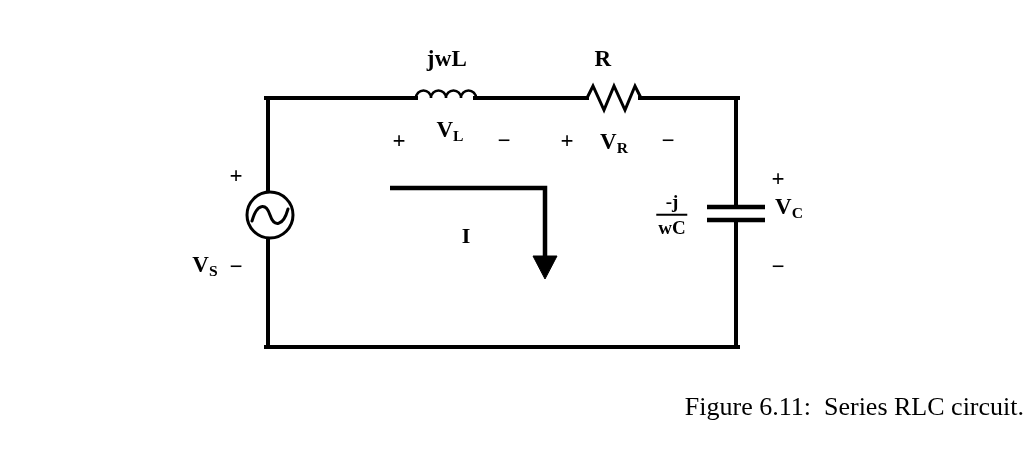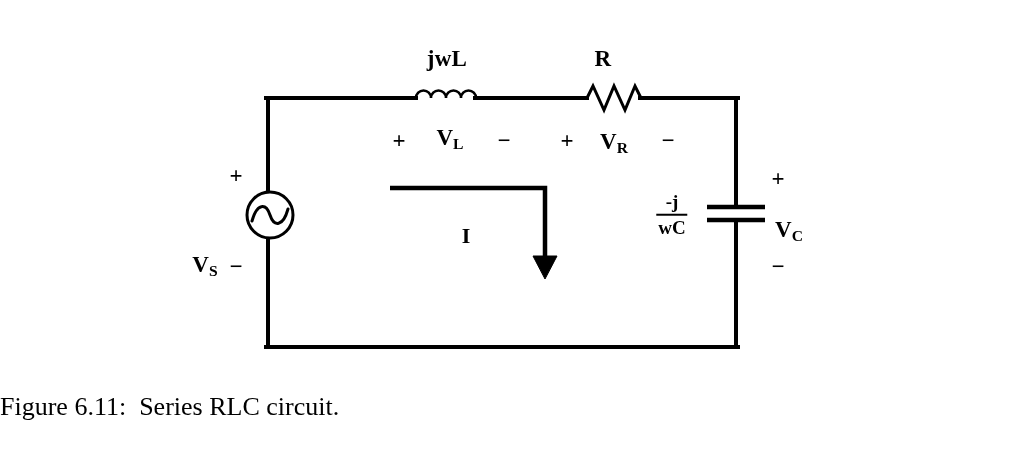--- a/index.html
+++ b/index.html
@@ -84,21 +84,21 @@
   }
   .frac .den {
     display: block;
     padding: 1px 2px 0 2px;
   }
   #caption {
     position: absolute;
     left: 0;
     top: 392px;
     width: 1024px;
-    text-align: left;
+    text-align: right;
     font-family: "Liberation Serif", "DejaVu Serif", serif;
     font-weight: normal;
     font-size: 26px;
     color: #000000;
     white-space: pre;
   }
 </style>
 </head>
 <body>
 
@@ -135,38 +135,38 @@
 
     <path d="M 390 188 L 545 188 L 545 258" fill="none" stroke="#000000" stroke-width="4.5" stroke-linecap="butt" stroke-linejoin="miter"></path>
     <polygon points="533,256 557,256 545,279" fill="#000000" stroke="#000000" stroke-width="1"></polygon>
   </svg>
 
   <div class="lbl lbl-comp" style="left:447px; top:58px;">jwL</div>
 
   <div class="lbl lbl-comp" style="left:603px; top:58px;">R</div>
 
   <div class="lbl lbl-sign" style="left:399px; top:140px;">+</div>
-  <div class="lbl lbl-volt" style="left:450px; top:137px;"><span>V</span><sub>L</sub></div>
+  <div class="lbl lbl-volt" style="left:450px; top:129px;"><span>V</span><sub>L</sub></div>
   <div class="lbl lbl-sign" style="left:504px; top:140px;">−</div>
 
   <div class="lbl lbl-sign" style="left:567px; top:140px;">+</div>
   <div class="lbl lbl-volt" style="left:614px; top:141px;text-align:center;"><span>V</span><sub>R</sub></div>
   <div class="lbl lbl-sign" style="left:668px; top:140px;">−</div>
 
   <div class="lbl lbl-sign" style="left:236px; top:175px;">+</div>
   <div class="lbl lbl-volt" style="left:205px; top:216px;margin-top:48px;"><span>V</span><sub>S</sub></div>
   <div class="lbl lbl-sign" style="left:236px; top:266px;">−</div>
 
   <div class="frac" style="left:672px; top:215px;">
     <span class="num">-j</span>
     <span class="bar"></span>
     <span class="den">wC</span>
   </div>
 
   <div class="lbl lbl-sign" style="left:778px; top:178px;">+</div>
-  <div class="lbl lbl-volt" style="left:789px; top:229px;"><span>V</span><sub>C</sub></div>
+  <div class="lbl lbl-volt" style="left:789px; top:206px;"><span>V</span><sub>C</sub></div>
   <div class="lbl lbl-sign" style="left:778px; top:266px;">−</div>
 
   <div class="lbl lbl-cur" style="left:466px; top:236px;">I</div>
 
   <div id="caption">Figure 6.11:  Series RLC circuit.</div>
 
 </div>
 
 </body></html>

